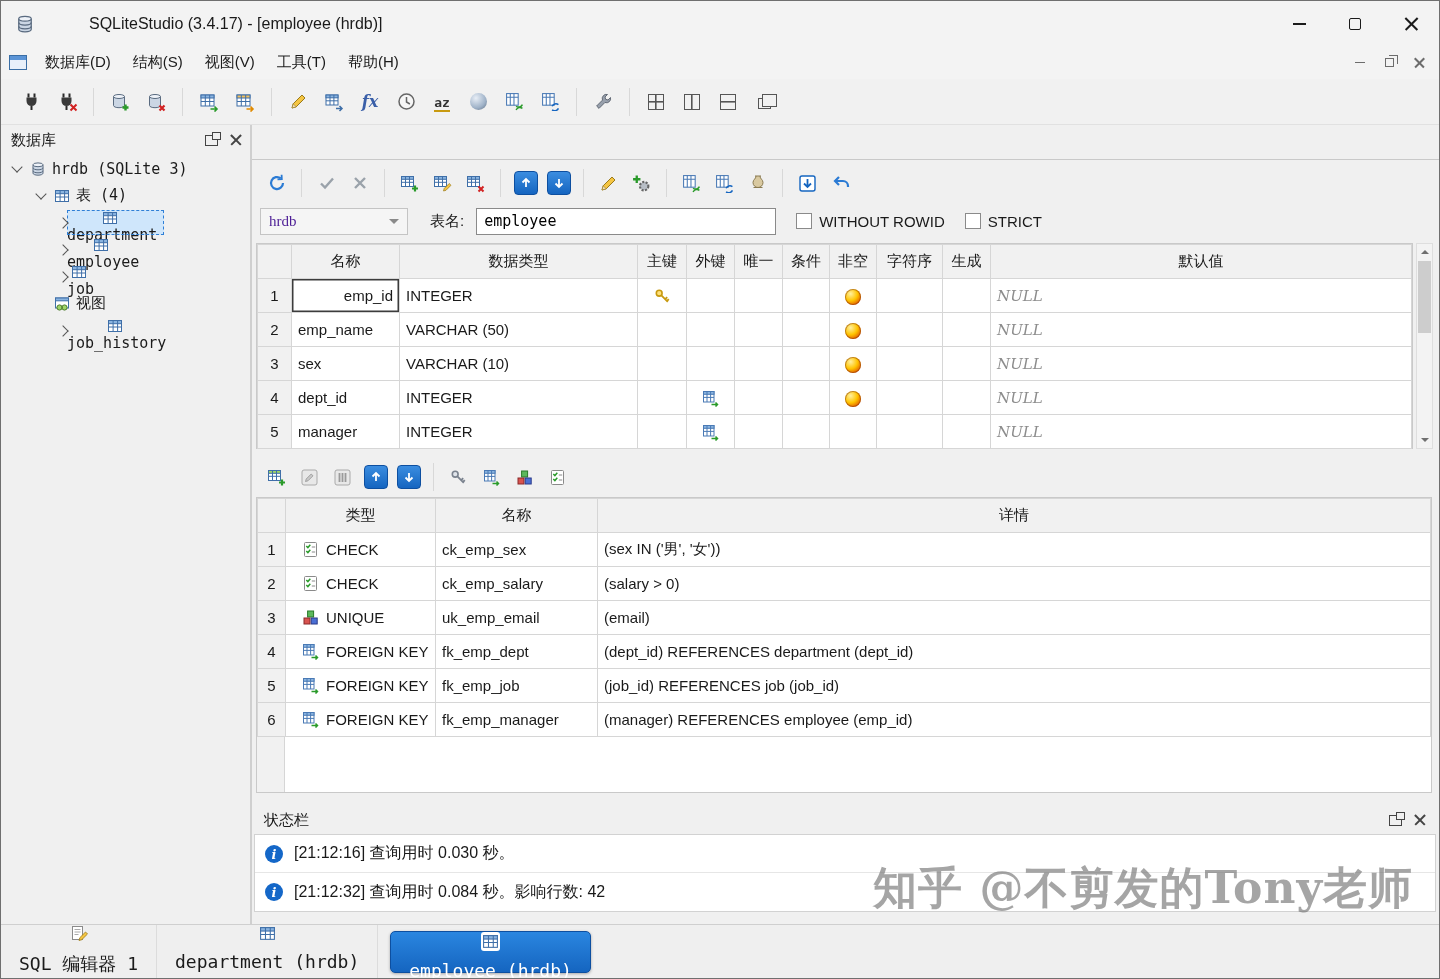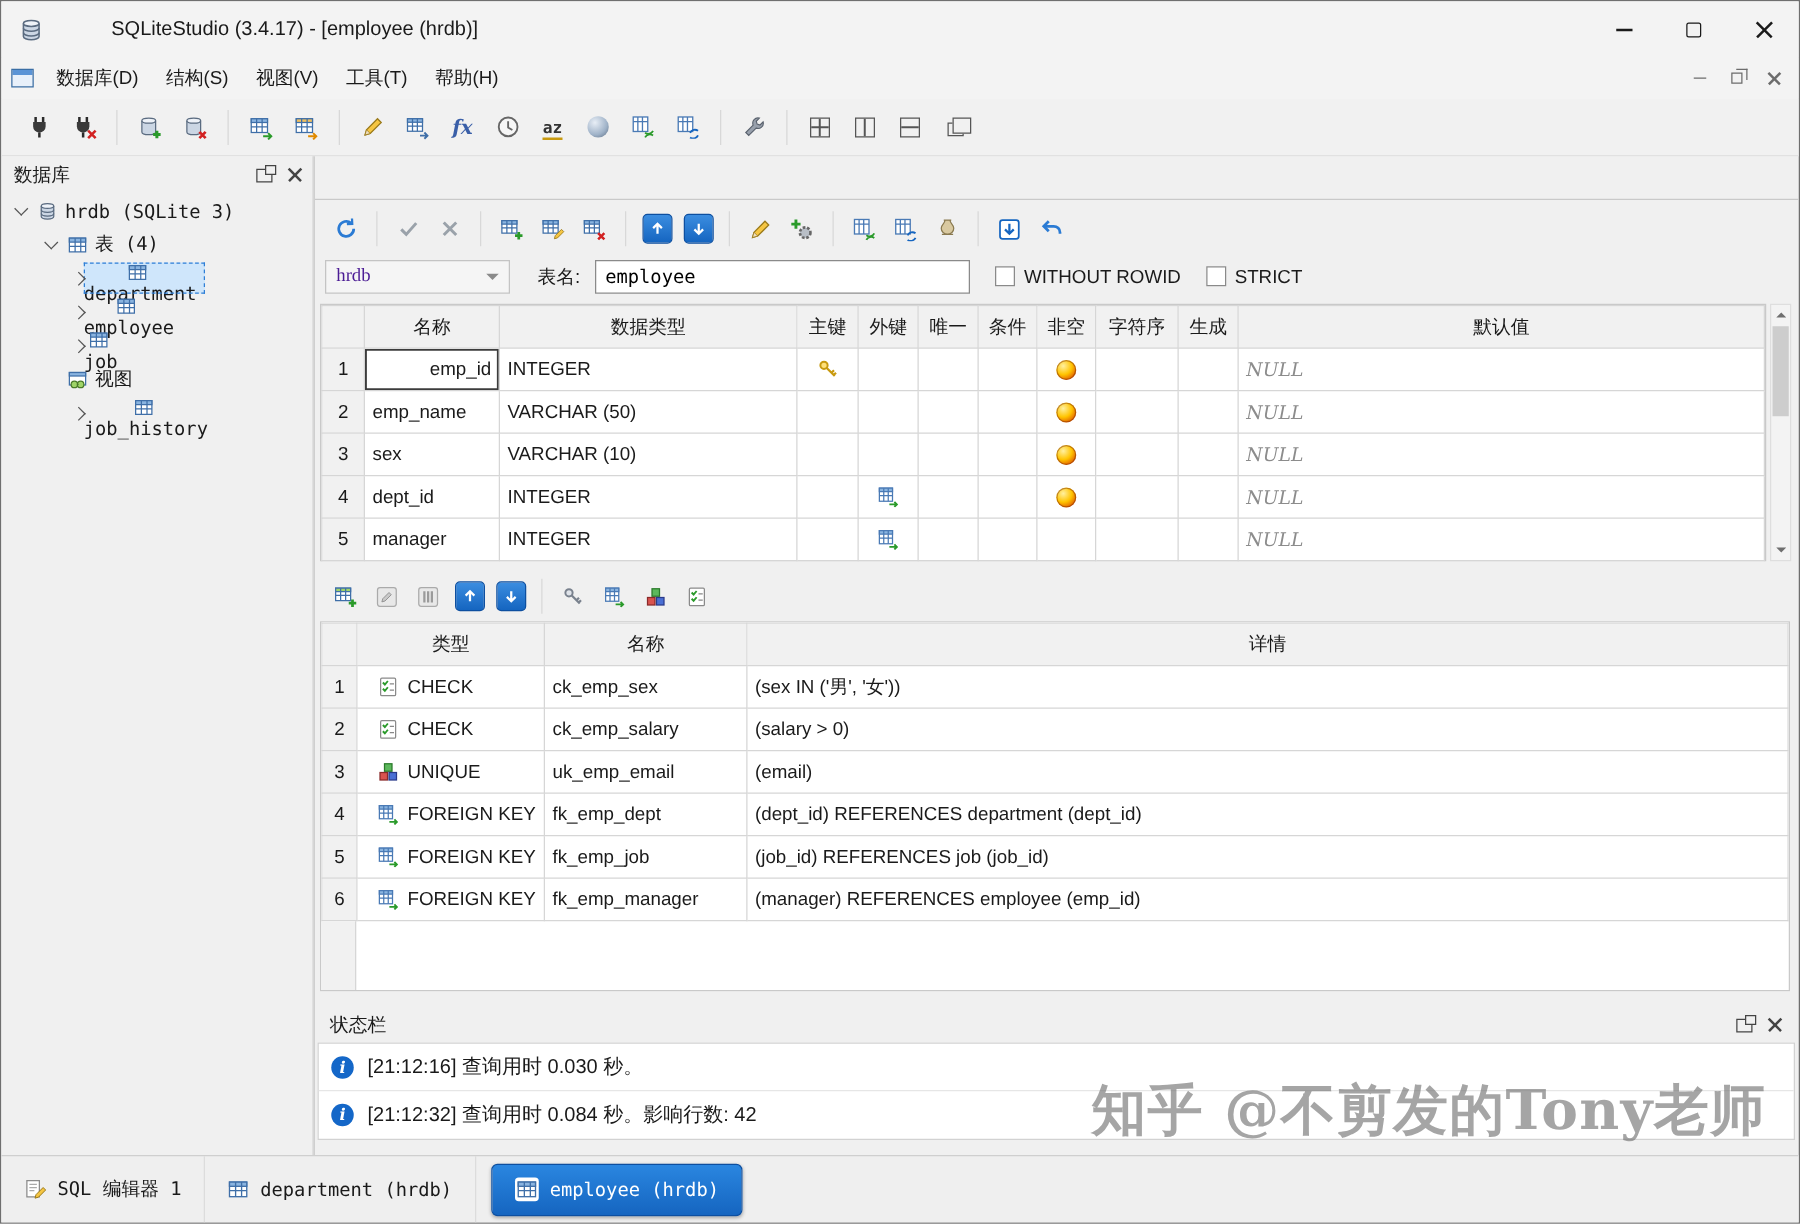--- a/index.html
+++ b/index.html
@@ -123,21 +123,21 @@
   .status-panel { position:absolute; left:2px; right:3px; top:681px; }
   .status-head { height:28px; display:flex; align-items:center; padding:0 10px; font-size:15px; }
   .status-body { background:#fff; border:1px solid #d2d2d2; }
   .status-row { height:38px; display:flex; align-items:center; padding:0 10px; gap:11px; border-bottom:1px solid #e6e6e6; font-size:16px; }
   .status-row:last-child { border-bottom:none; }
   .icon-info { width:18px; height:18px; border-radius:50%; background:#1467c8; flex:none; text-align:center; }
   .icon-info::before { content:"i"; color:#fff; font:italic bold 13px/18px "DejaVu Serif",serif; }
 
   
   .bottom-bar { position:absolute; left:0; right:0; bottom:0; height:54px; background:#efefef; border-top:1px solid #cfcfcf; display:flex; align-items:center; }
-  .btab { display:flex; align-items:center; gap:9px; padding:0 18px; height:100%; font-size:15px; font-family:"DejaVu Sans Mono","Liberation Mono",monospace; border-right:1px solid #dcdcdc; }
+  .btab { display:flex; align-items:center; gap:9px; padding:0 18px; height:100%; font-size:18px; font-family:"DejaVu Sans Mono","Liberation Mono",monospace; border-right:1px solid #dcdcdc;flex-direction:column; }
   .btab.active { background:linear-gradient(#2a86e0,#1565c0); color:#fff; height:42px; border-radius:5px; border:1px solid #0d4fa0; margin:0 12px; box-shadow:0 1px 3px rgba(0,0,0,.3); }
   .btab.active .chip { background:#fff; border-radius:3px; padding:1px; display:flex; }
 
   
   .watermark { position:absolute; right:26px; top:858px; font-size:44px; font-family:"DejaVu Serif","Liberation Serif",serif; font-weight:600; color:#6f6f6f; opacity:.62; letter-spacing:1px; white-space:nowrap; z-index:5; }
 </style>
 </head>
 <body>
 
 <div class="window">

